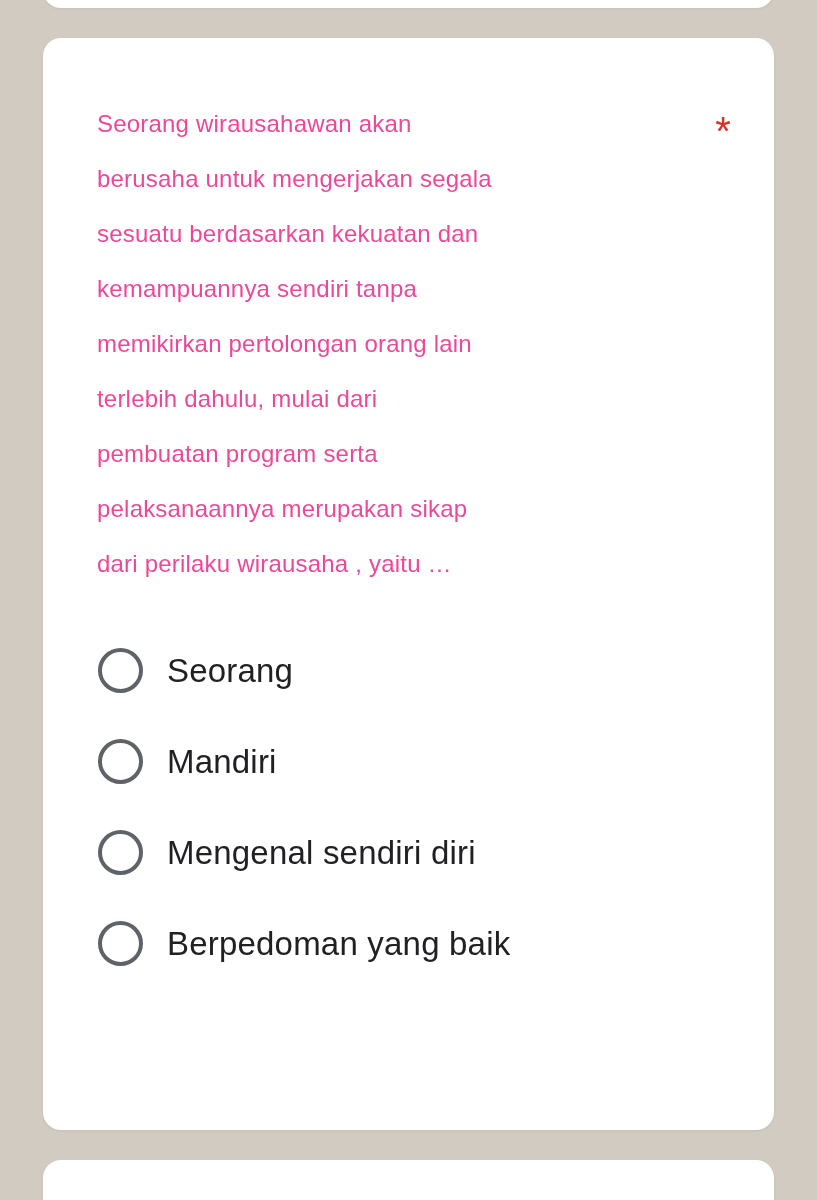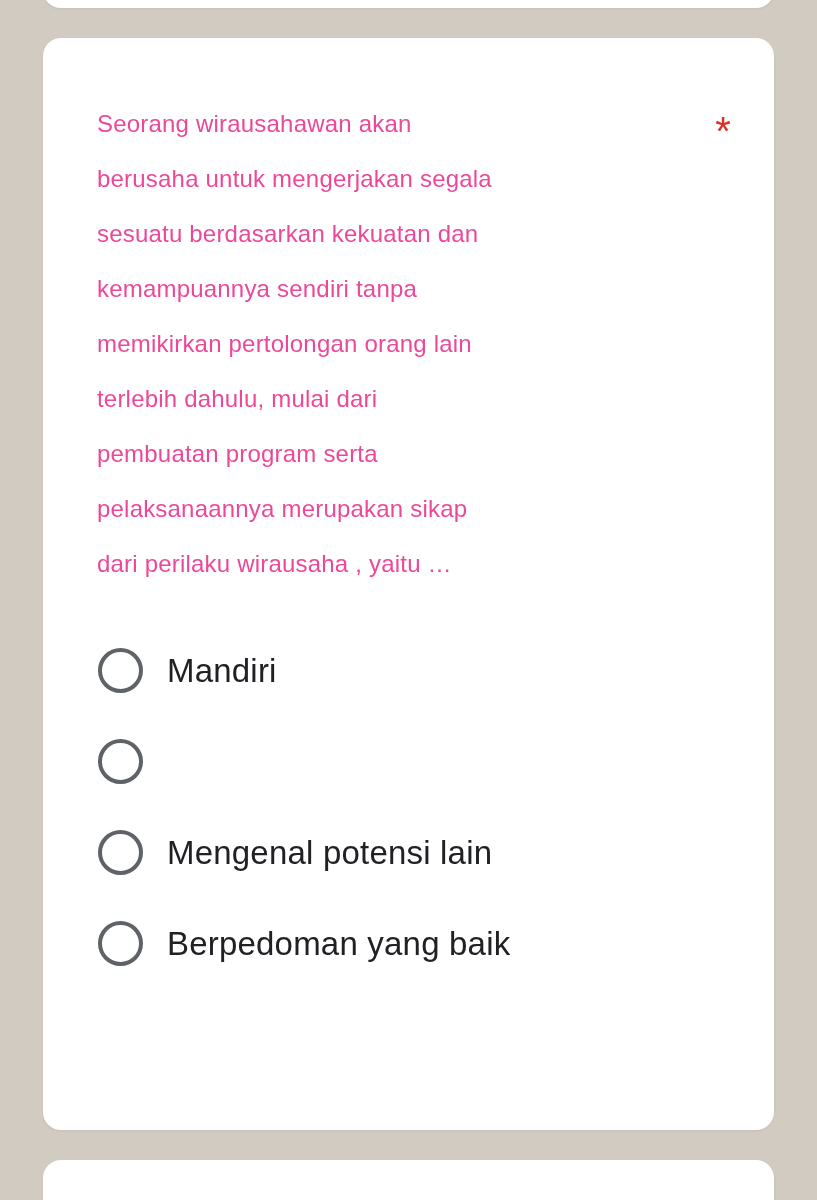--- a/index.html
+++ b/index.html
@@ -90,30 +90,31 @@
 pembuatan program serta
 pelaksanaannya merupakan sikap
 dari perilaku wirausaha , yaitu …</div>
 
     <div class="required-asterisk">*</div>
 
     <div class="options">
 
       <div class="option-row">
         <span class="radio"></span>
+        <span class="option-label">Seorang</span>
+      </div>
+
+      <div class="option-row">
+        <span class="radio"></span>
         <span class="option-label">Mandiri</span>
       </div>
 
       <div class="option-row">
         <span class="radio"></span>
-      </div>
-
-      <div class="option-row">
-        <span class="radio"></span>
-        <span class="option-label">Mengenal potensi lain</span>
+        <span class="option-label">Mengenal sendiri diri</span>
       </div>
 
 
       <div class="option-row">
         <span class="radio"></span>
         <span class="option-label">Berpedoman yang baik</span>
       </div>
 
     </div>
   </div>

